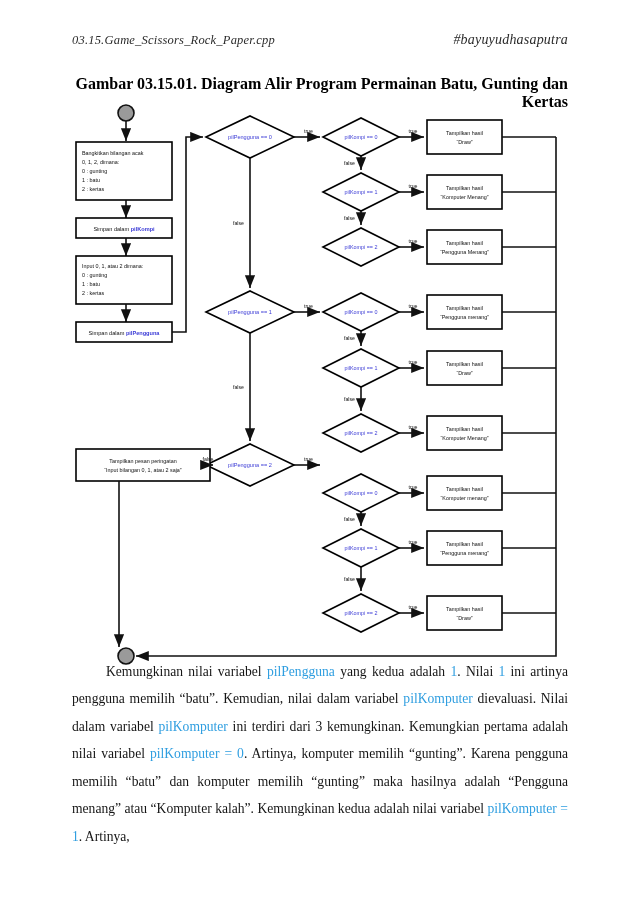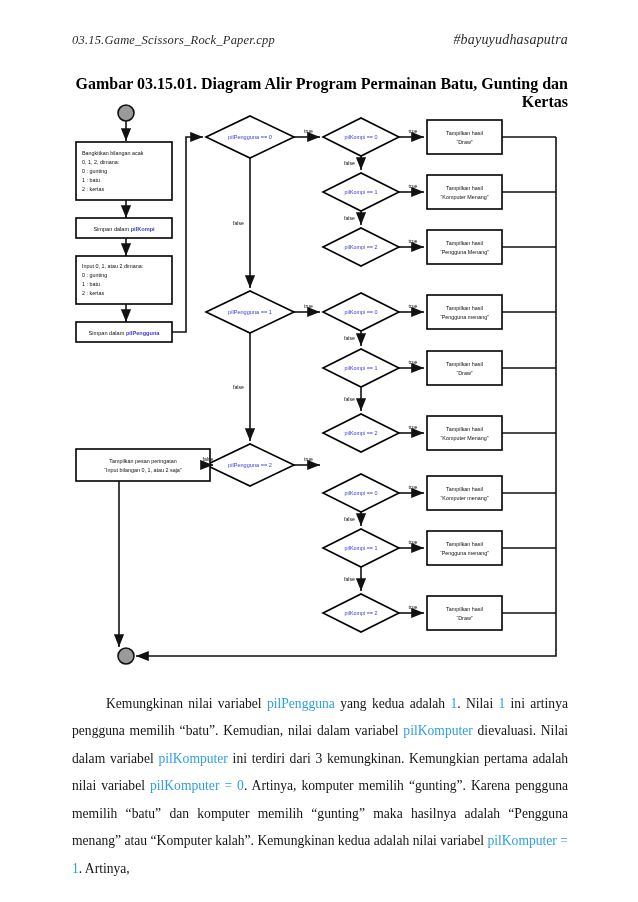--- a/index.html
+++ b/index.html
@@ -62,21 +62,21 @@
     top: 96px;
     width: 638px;
     height: 570px;
   }
   .chart-wrap svg { display: block; }
 
   
   .body-text {
     position: absolute;
     left: 72px;
-    top: 676px;
+    top: 644px;
     width: 496px;
     font-family: "Liberation Serif", serif;
     font-size: 13.6px;
     line-height: 27.5px;
     text-align: justify;
     color: #151515;
   }
   .body-text .indent { display: inline-block; width: 34px; }
   .var { color: #2f9ee0; }
   .num { color: #2f9ee0; }

